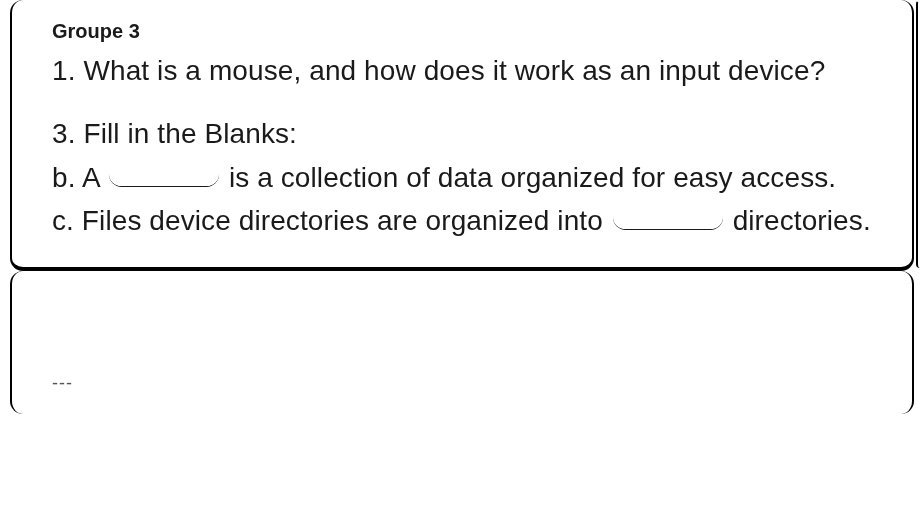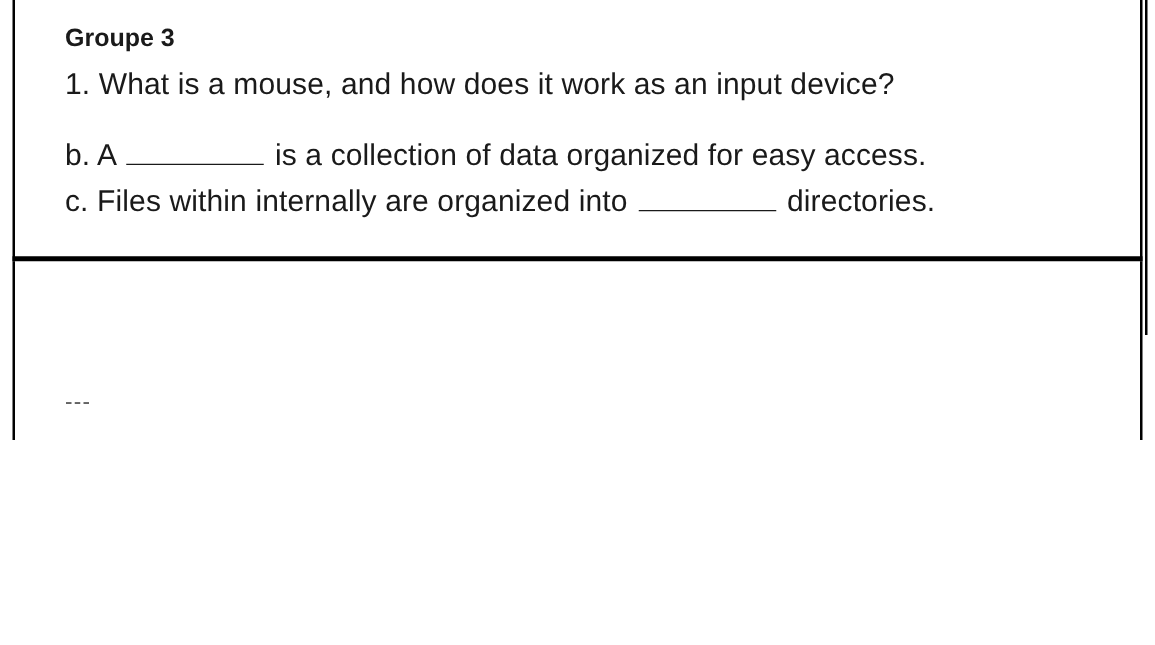--- a/index.html
+++ b/index.html
@@ -1,18 +1,19 @@
 <!DOCTYPE html>
 <html><head>
   <meta charset="utf-8">
   <style>
     * {
       margin: 0;
       padding: 0;
       box-sizing: border-box;
+      border-radius: 13px;
     }
     body {
       font-family: Arial, Helvetica, sans-serif;
       background: #ffffff;
       width: 924px;
       height: 516px;
       overflow: hidden;
     }
     .page {
       width: 100%;
@@ -33,21 +34,21 @@
       padding: 80px 40px 20px 40px;
       margin: 0 10px;
     }
     .group-title {
       font-weight: 700;
       font-size: 20px;
       color: #1a1a1a;
       margin-bottom: 6px;
     }
     .line {
-      font-size: 24px;
+      font-size: 28px;
       color: #1a1a1a;
       line-height: 1.55;
       letter-spacing: 0.1px;
     }
     .spacer {
       height: 20px;
     }
     .blank {
       display: inline-block;
       border-bottom: 1.5px solid #1a1a1a;
@@ -74,28 +75,29 @@
 </head>
 <body>
 
 <div class="page">
   <div class="right-edge"></div>
 
   <div class="section-top">
     <div class="group-title">Groupe 3</div>
     <div class="line">1. What is a mouse, and how does it work as an input device?</div>
     <div class="spacer"></div>
+    <div class="line">3. Fill in the Blanks:</div>
 
 
     <div class="line">
       <span>b. A </span><span class="blank"></span><span> is a collection of data organized for easy access.</span>
     </div>
 
     <div class="line">
-      <span>c. Files within internally are organized into </span><span class="blank"></span><span> directories.</span>
+      <span>c. Files device directories are organized into </span><span class="blank"></span><span> directories.</span>
     </div>
   </div>
 
   <div class="section-bottom">
 
 
     <div class="dashes">---</div>
   </div>
 </div>
 

